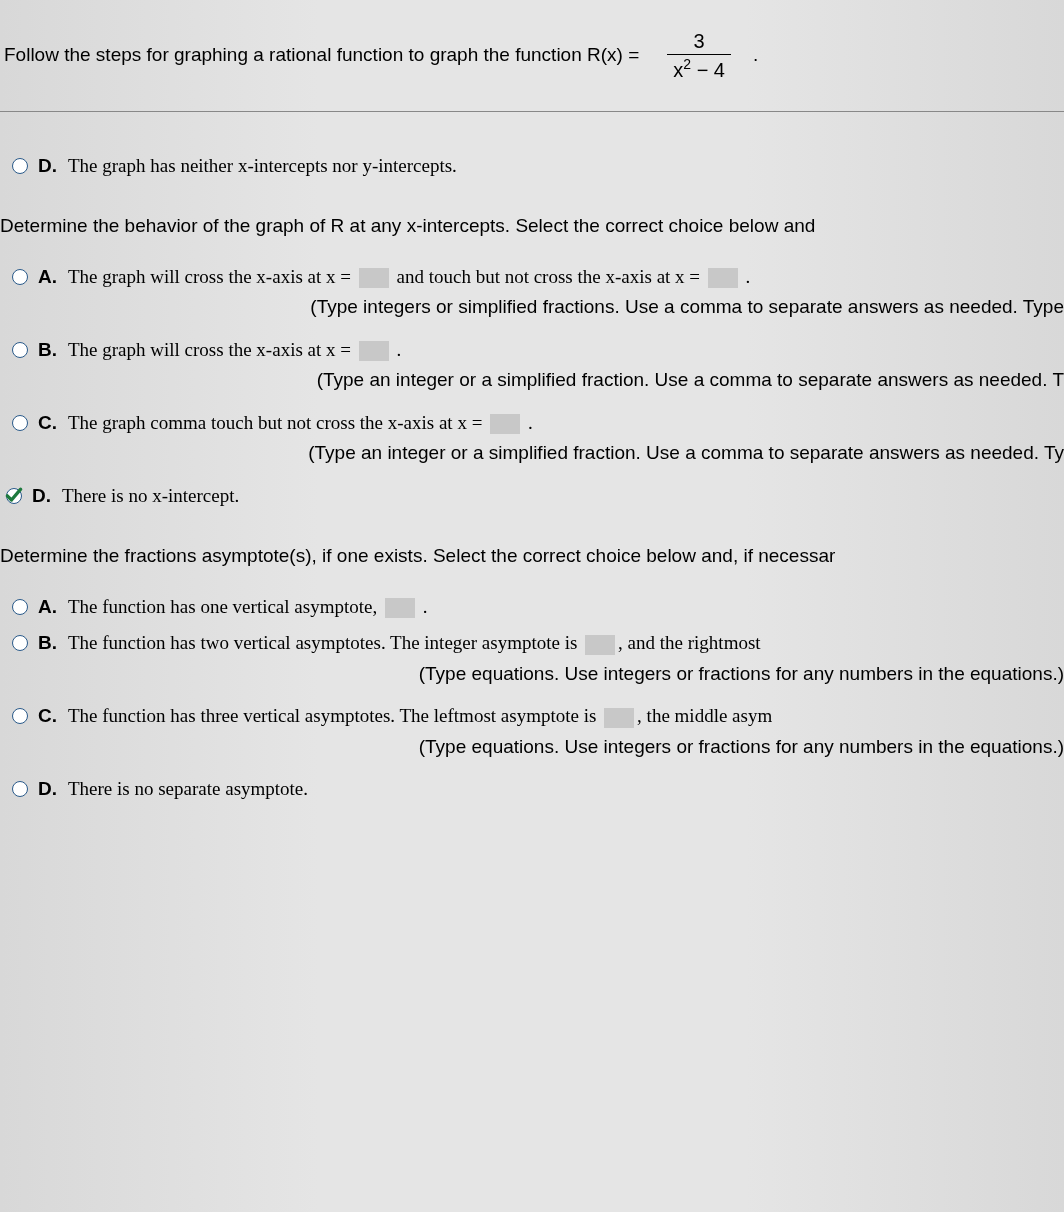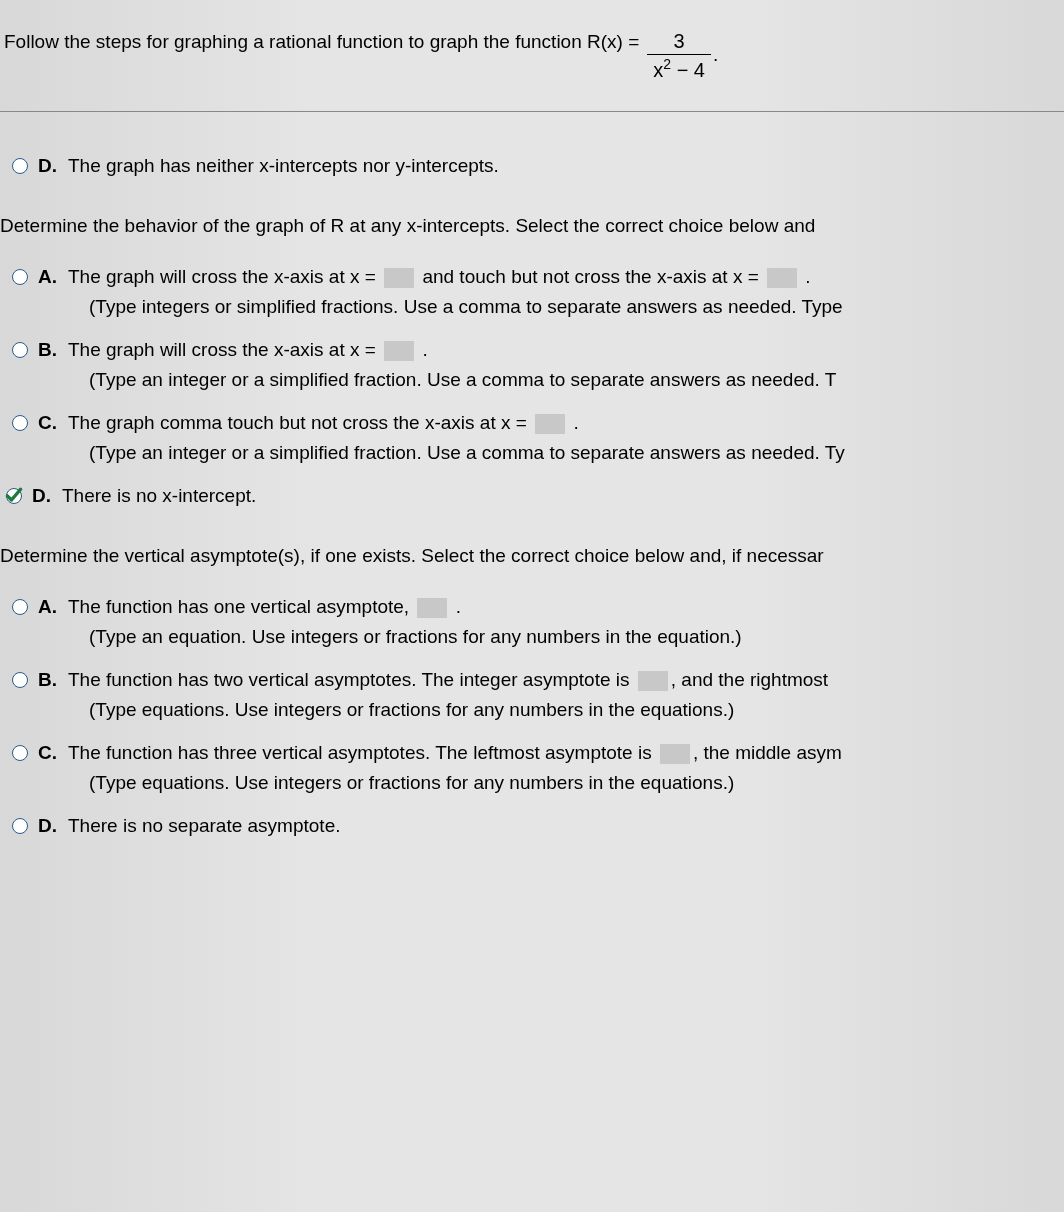--- a/index.html
+++ b/index.html
@@ -16,20 +16,22 @@
       padding: 0;
       line-height: 1.5;
       width: 1064px;
       overflow: hidden;
     }
     .question-header {
       padding: 28px 0 28px 4px;
       border-bottom: 1px solid #888;
       margin-bottom: 40px;
       display: flex;
+      align-items: center;
+      gap: 20px;
     }
     .header-text {
       display: inline-block;
     }
     .fraction {
       display: inline-flex;
       flex-direction: column;
       align-items: center;
       vertical-align: middle;
       margin-left: 8px;
@@ -71,42 +73,44 @@
       height: 20px;
     }
     .opt-letter {
       font-weight: bold;
       margin-right: 10px;
       flex-shrink: 0;
       min-width: 20px;
     }
     .opt-content {
       flex: 1;
+      font-family: Liberation Serif, serif;
     }
     .section-prompt {
       margin: 32px 16px 22px 0;
       padding: 0 4px 0 0;
     }
     .blank-box {
       display: inline-block;
       width: 30px;
       height: 20px;
       background: #c8c8c8;
       vertical-align: middle;
       margin: 0 3px;
     }
     .option-group {
       margin-bottom: 8px;
     }
     .option-group .option-row {
       margin-bottom: 2px;
     }
     .option-group .hint {
-      margin-left: 89px;
+      margin-left: 40px;
       margin-bottom: 14px;
+      text-align: right;
     }
     sup {
       font-size: 0.7em;
       vertical-align: super;
     }
   </style>
 </head>
 <body>
 
 <div class="question-header">
@@ -172,33 +176,32 @@
 <div class="option-row" style="margin-bottom:20px; padding-left:6px;">
   <span class="radio checked">
     <svg viewBox="0 0 24 24">
       <path d="M4 13 L9 18 L20 5" stroke="#1e7a3e" stroke-width="4" fill="none" stroke-linecap="round" stroke-linejoin="round"></path>
     </svg>
   </span>
   <span class="opt-letter">D.</span>
   <span class="opt-content">There is no x-intercept.</span>
 </div>
 
-<div class="section-prompt">Determine the vertical asymptote(s), if one exists. Select the correct choice below and, if necessar</div>
+<div class="section-prompt">Determine the fractions asymptote(s), if one exists. Select the correct choice below and, if necessar</div>
 
 <div class="option-group">
   <div class="option-row">
     <span class="radio"></span>
     <span class="opt-letter">A.</span>
     <span class="opt-content">
       <span>The function has one vertical asymptote,</span>
       <span class="blank-box"></span>
       <span>.</span>
     </span>
   </div>
-  <div class="hint">(Type an equation. Use integers or fractions for any numbers in the equation.)</div>
 </div>
 
 <div class="option-group">
   <div class="option-row">
     <span class="radio"></span>
     <span class="opt-letter">B.</span>
     <span class="opt-content">
       <span>The function has two vertical asymptotes. The integer asymptote is</span>
       <span class="blank-box"></span><span>, and the rightmost</span>
     </span>

